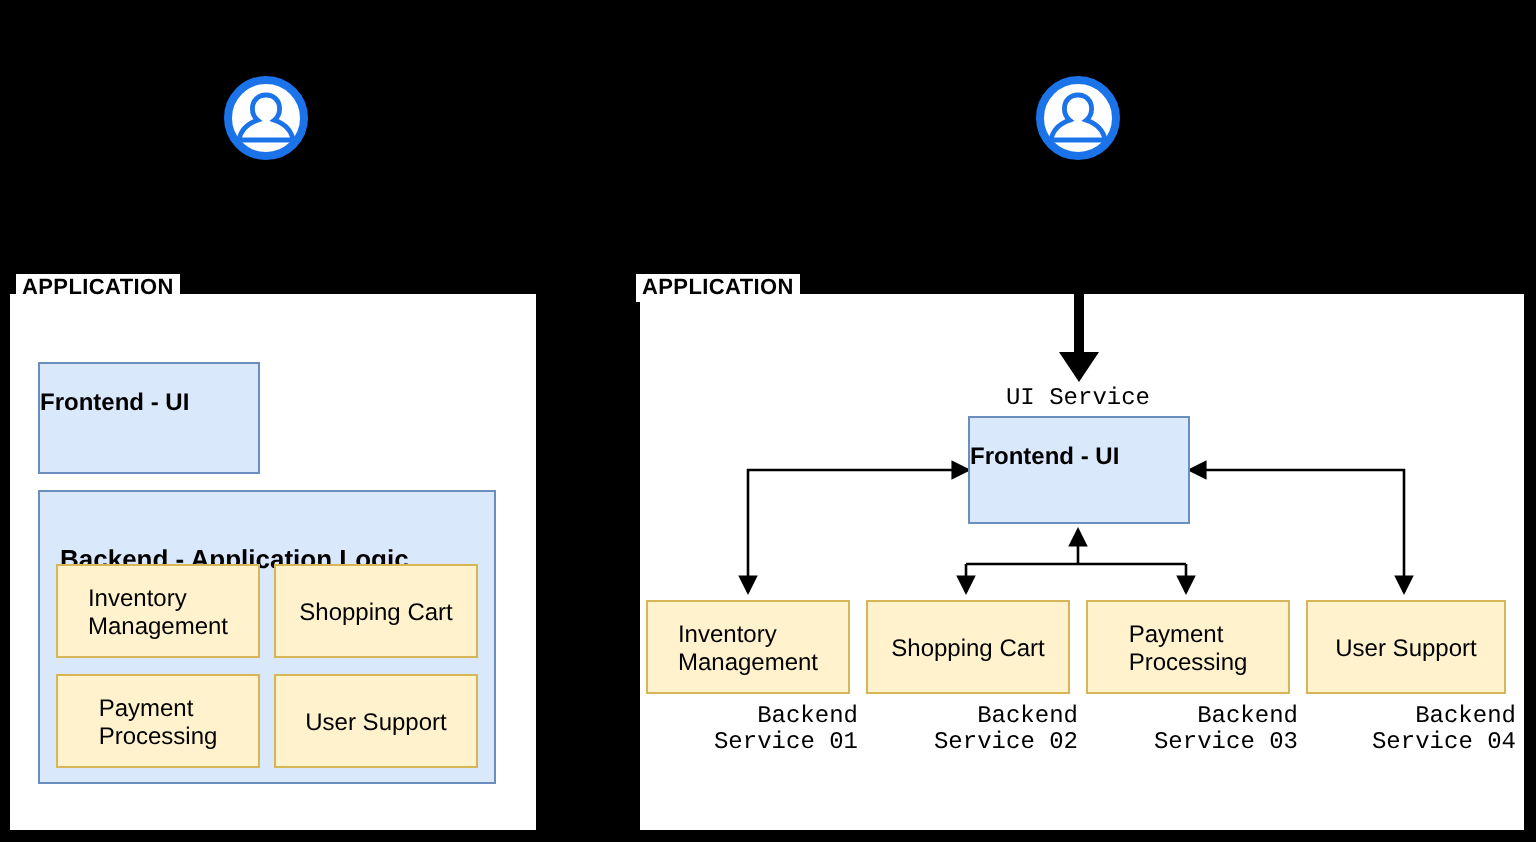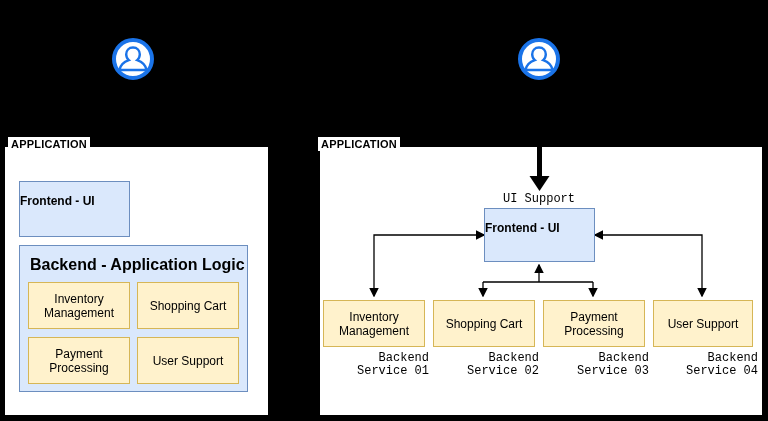--- a/index.html
+++ b/index.html
@@ -37,29 +37,29 @@
   }
   .frontend-left{left:19px;top:181px;width:111px;height:56px;align-items:flex-start;padding-top:12px;}
   .frontend-right{left:484px;top:208px;width:111px;height:54px;align-items:flex-start;padding-top:12px;}
   .backend-container{
     position:absolute;z-index:2;box-sizing:border-box;
     left:19px;top:245px;width:229px;height:147px;
     background:var(--blue-fill,#dae8fc);
     border:1px solid var(--blue-stroke,#6c8ebf);
   }
   .backend-title{
-    position:absolute;left:10px;top:10px;
-    font-weight:bold;font-size:16px;color:#000;
+    position:absolute;left:10px;top:26px;
+    font-weight:bold;font-size:13px;color:#000;
   }
   
   .yellowbox{
     position:absolute;z-index:3;box-sizing:border-box;
     background:var(--yellow-fill,#fff2cc);
     border:1px solid var(--yellow-stroke,#d6b656);
-    color:#000;font-size:12px;line-height:14px;text-align:center;
+    color:#000;font-size:12px;line-height:14px;
     display:flex;align-items:center;justify-content:center;
     white-space:pre-line;
   }
   .m1{left:28px;top:282px;width:102px;height:47px;}
   .m2{left:137px;top:282px;width:102px;height:47px;}
   .m3{left:28px;top:337px;width:102px;height:47px;}
   .m4{left:137px;top:337px;width:102px;height:47px;}
   .s1{left:323px;top:300px;width:102px;height:47px;}
   .s2{left:433px;top:300px;width:102px;height:47px;}
   .s3{left:543px;top:300px;width:102px;height:47px;}
@@ -154,21 +154,21 @@
       <path class="solid" d="M211.5 31 L231.5 31 L221.5 46 z"></path>
     </g>
     <path class="connector" d="M166 90 H56 V151" marker-start="url(#arrowhead)" marker-end="url(#arrowhead)"></path>
     <path class="connector" d="M277 90 H384 V151" marker-start="url(#arrowhead)" marker-end="url(#arrowhead)"></path>
     <path class="connector" d="M221 137 V120" marker-end="url(#arrowhead)"></path>
     <path class="connector" d="M165 137 H275"></path>
     <path class="connector" d="M165 137 V151" marker-end="url(#arrowhead)"></path>
     <path class="connector" d="M275 137 V151" marker-end="url(#arrowhead)"></path>
   </svg>
 
-  <div class="mono ui-service">UI Support</div>
+  <div class="mono ui-service">UI Service</div>
 
   <div class="bluebox frontend-right">
     <span>Frontend - UI</span>
   </div>
 
   <div class="yellowbox s1">Inventory
 Management</div>
   <div class="yellowbox s2">Shopping Cart</div>
   <div class="yellowbox s3">Payment
 Processing</div>

